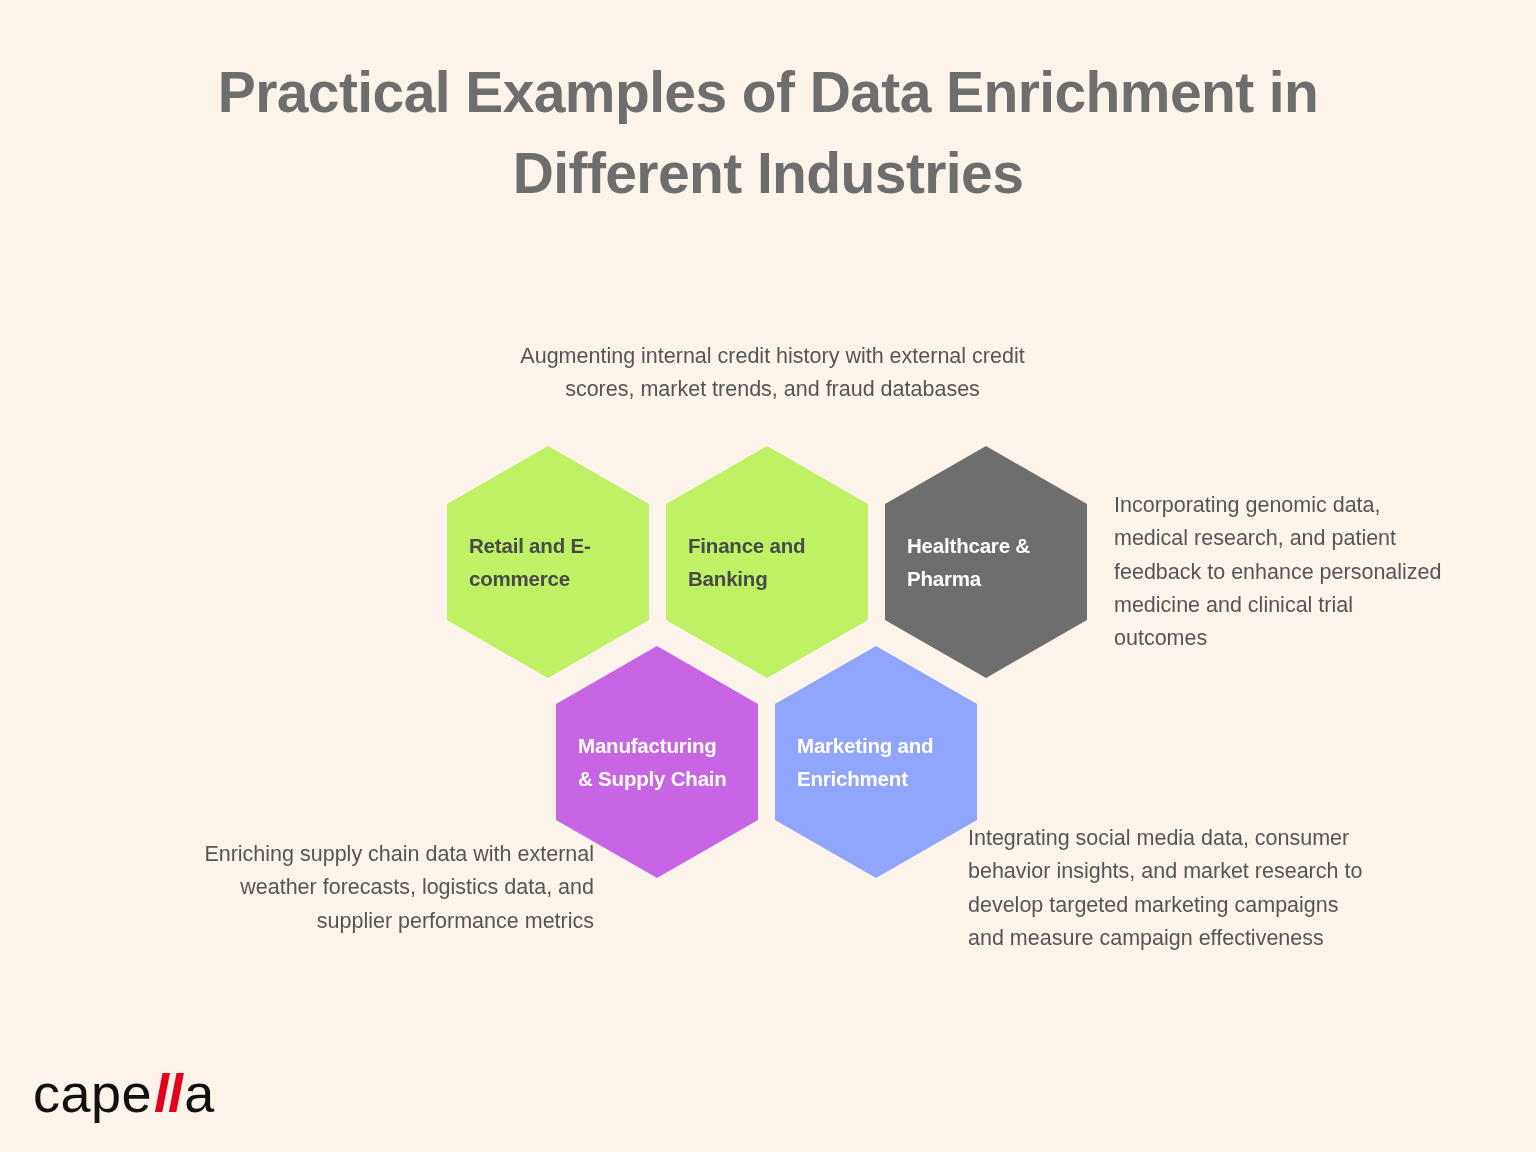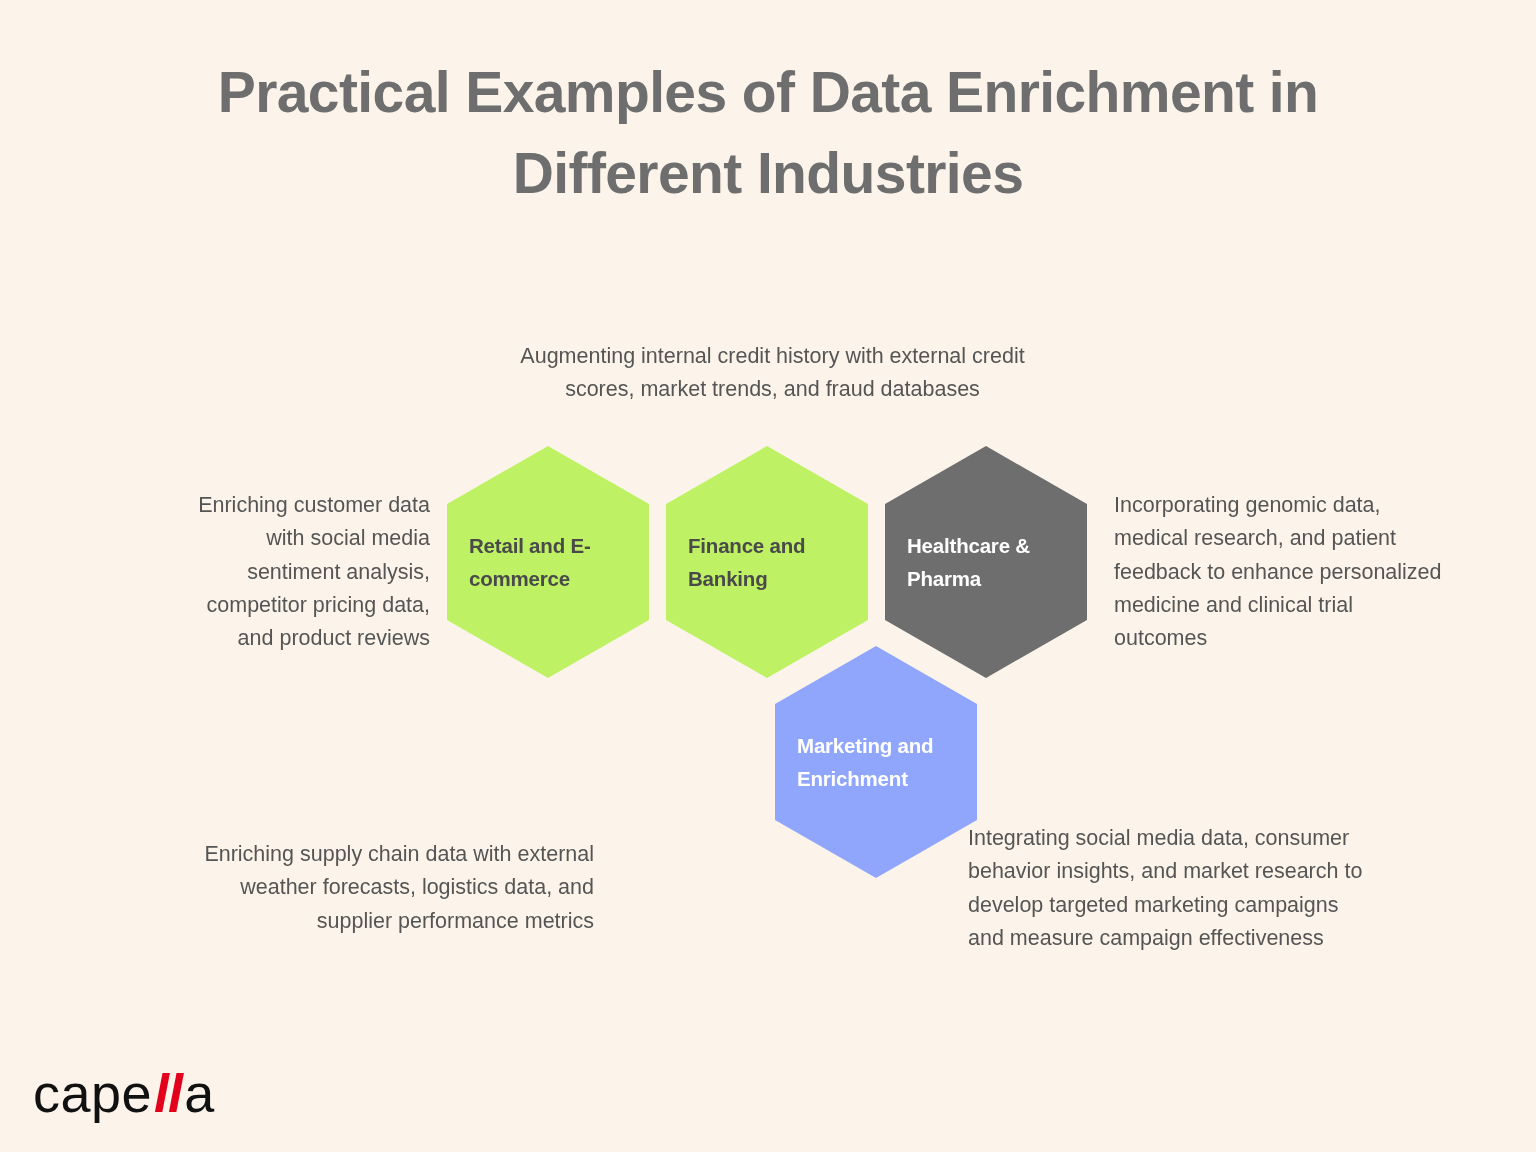--- a/index.html
+++ b/index.html
@@ -170,40 +170,42 @@
 </style>
 </head>
 <body>
 
 <h1 class="slide-title">Practical Examples of Data Enrichment in Different Industries</h1>
 
 <div class="diagram">
 
   <p class="desc desc-finance">Augmenting internal credit history with external credit scores, market trends, and fraud databases</p>
 
-  <p class="desc desc-retail">Enriching customer data with social media sentiment analysis, competitor pricing data, and product reviews</p>
 
   <p class="desc desc-healthcare">Incorporating genomic data, medical research, and patient feedback to enhance personalized medicine and clinical trial outcomes</p>
 
   <p class="desc desc-manufacturing">Enriching supply chain data with external weather forecasts, logistics data, and supplier performance metrics</p>
 
   <p class="desc desc-marketing">Integrating social media data, consumer behavior insights, and market research to develop targeted marketing campaigns and measure campaign effectiveness</p>
 
   <div class="hex hex-retail">
     <span class="hex-label">Retail and E-commerce</span>
   </div>
 
   <div class="hex hex-finance">
     <span class="hex-label">Finance and Banking</span>
   </div>
 
   <div class="hex hex-healthcare">
     <span class="hex-label">Healthcare &amp; Pharma</span>
   </div>
 
+  <div class="hex hex-manufacturing">
+    <span class="hex-label">Manufacturing &amp; Supply Chain</span>
+  </div>
 
   <div class="hex hex-marketing">
     <span class="hex-label">Marketing and Enrichment</span>
   </div>
 
 </div>
 
 <div class="logo">
   <span class="logo-part-a">cape</span>
     <span class="logo-part-b">ll</span>

